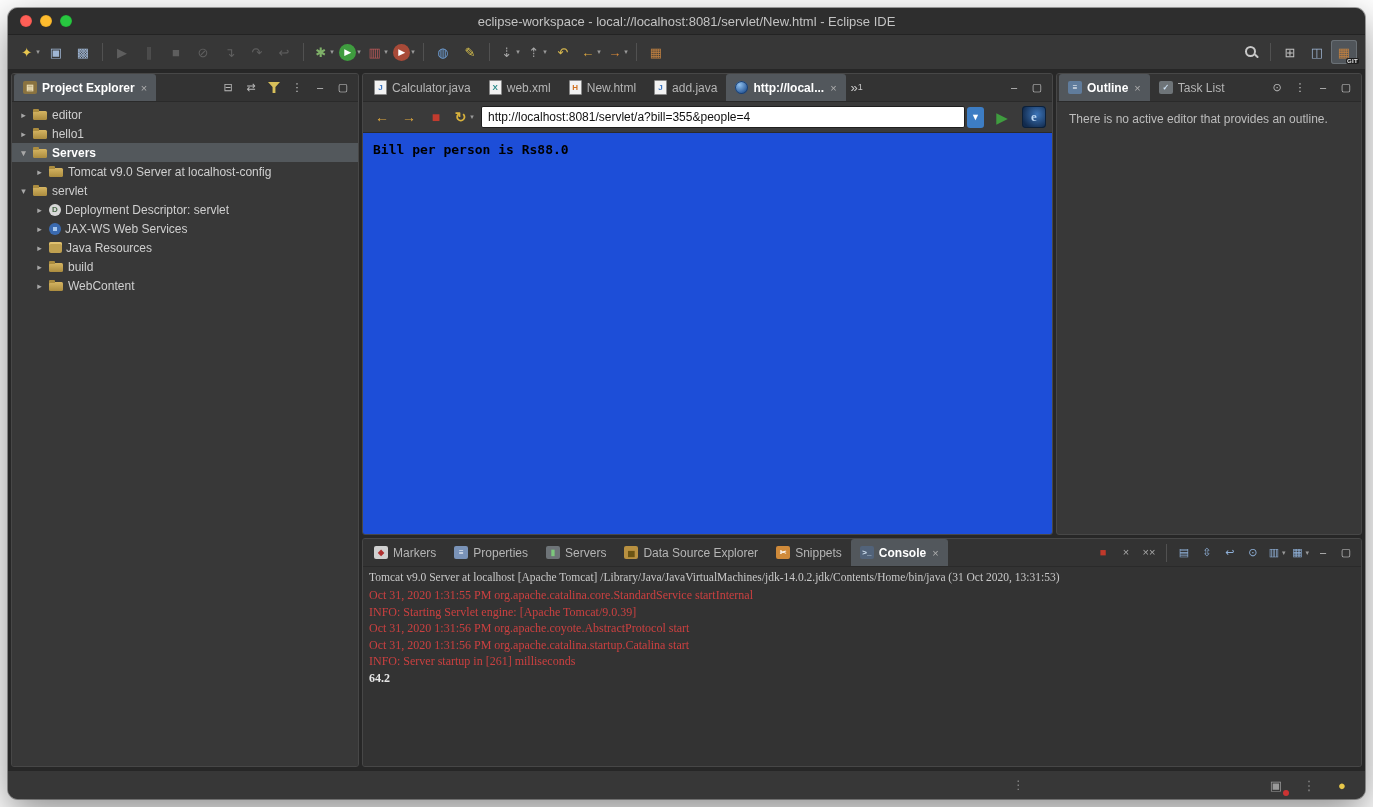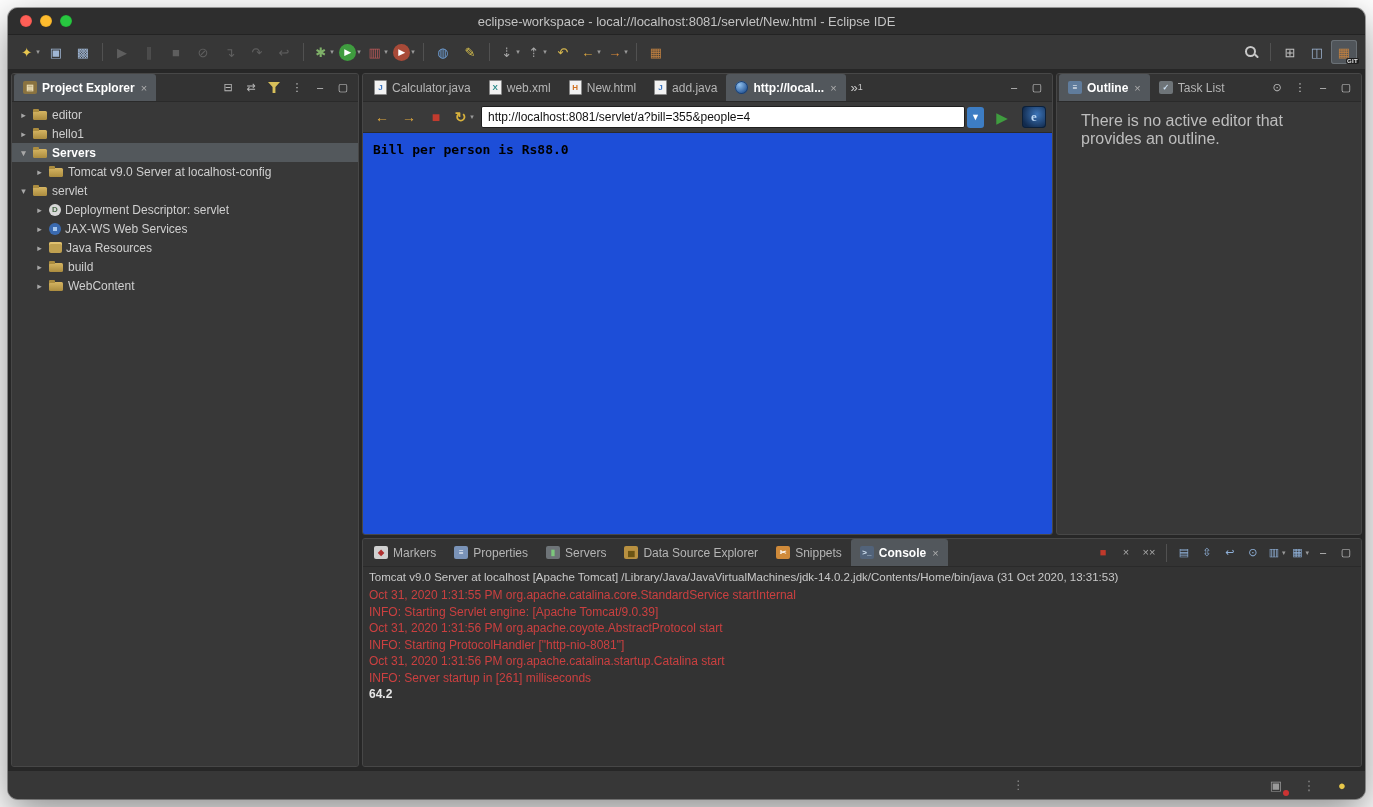--- a/index.html
+++ b/index.html
@@ -99,24 +99,24 @@
             display:flex;align-items:center;justify-content:center;flex:none;}
   #bw-go .tb-glyph{font-size:15px;}
   .browser-logo{width:24px;height:22px;border-radius:4px;flex:none;margin-left:2px;
       background:radial-gradient(circle at 62% 38%, #3c74b8, #122b4e 75%);
       box-shadow:inset 0 0 0 1px #0d2038;display:flex;align-items:center;justify-content:center;
       color:#bcd8f5;font:bold 13px "Liberation Serif",serif;}
   .browser-content{flex:1;background:#1d4ed8;color:#000;font:600 13px "DejaVu Sans Mono",monospace;
                    padding:9px 10px;white-space:pre;overflow:hidden;}
 
   
-  .outline-body{padding:10px 24px;font-size:16px;color:#bdbdbd;}
-
-  
-  .console-body{flex:1;background:#333333;font-family:Liberation Sans, sans-serif;overflow:hidden;padding-top:2px;}
+  .outline-body{padding:10px 12px;font-size:12px;color:#bdbdbd;}
+
+  
+  .console-body{flex:1;background:#333333;font-family:Liberation Serif, serif;overflow:hidden;padding-top:2px;}
   .console-header{font-size:11.5px;color:#c9c9c9;padding:2px 6px 4px;white-space:nowrap;}
   .cline{font-size:12px;line-height:16.5px;padding:0 6px;white-space:pre;}
   .cline.err{color:var(--stderr);}
   .cline.out{color:var(--stdout);font-weight:bold;}
 
   
   .statusbar{height:28px;flex:none;background:#373737;border-top:1px solid #262626;
              display:flex;align-items:center;padding:0 10px;position:relative;}
   .sb-grip{position:absolute;left:74%;color:#8a8a8a;font-size:12px;letter-spacing:-1px;}
   #sb-right{margin-left:auto;display:flex;align-items:center;gap:7px;}
@@ -493,21 +493,20 @@
                 <span class="tb-glyph" style="color: rgb(200, 200, 200);">▢</span>
               </span>
             </div>
         </div>
         <div class="console-body">
           <div class="console-header">Tomcat v9.0 Server at localhost [Apache Tomcat] /Library/Java/JavaVirtualMachines/jdk-14.0.2.jdk/Contents/Home/bin/java (31 Oct 2020, 13:31:53)</div>
           <div id="console-lines">
               <div class="cline err">Oct 31, 2020 1:31:55 PM org.apache.catalina.core.StandardService startInternal</div>
               <div class="cline err">INFO: Starting Servlet engine: [Apache Tomcat/9.0.39]</div>
               <div class="cline err">Oct 31, 2020 1:31:56 PM org.apache.coyote.AbstractProtocol start</div>
-              <div class="cline err">INFO: Starting ProtocolHandler ["http-nio-8081"]</div>
               <div class="cline err">Oct 31, 2020 1:31:56 PM org.apache.catalina.startup.Catalina start</div>
               <div class="cline err">INFO: Server startup in [261] milliseconds</div>
               <div class="cline out">64.2</div>
             </div>
         </div>
       </div>
     </div>
   </div>
 
   <div class="statusbar">

